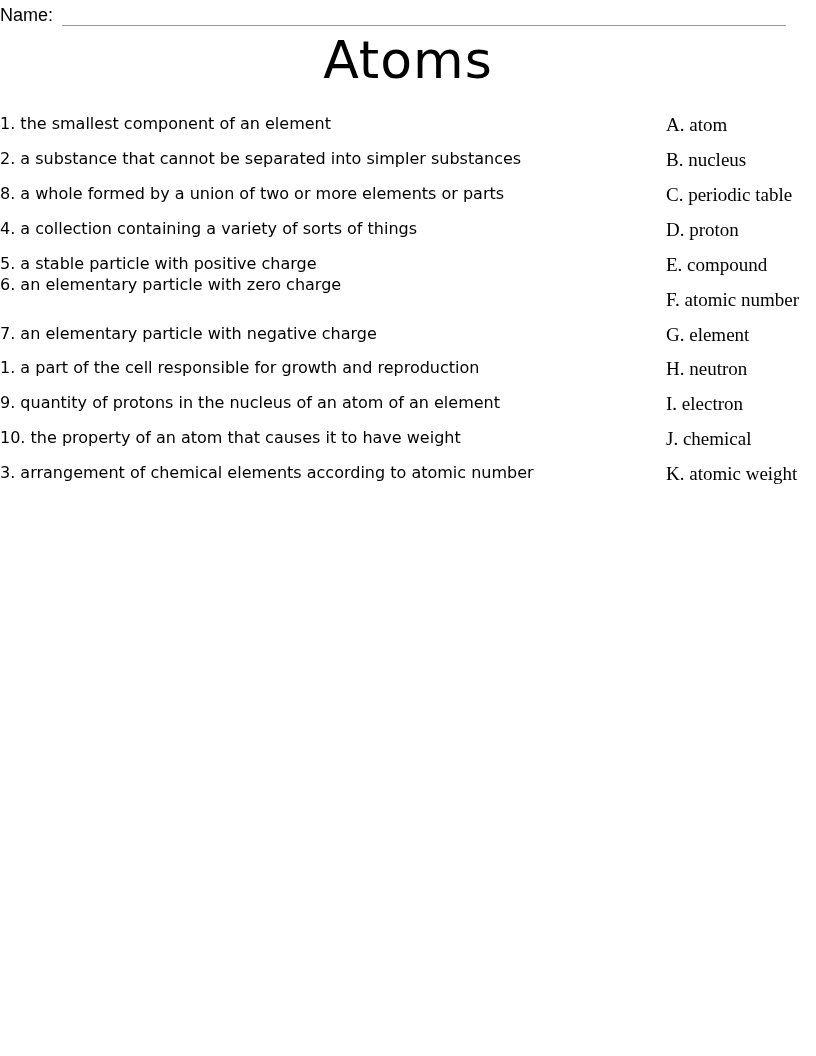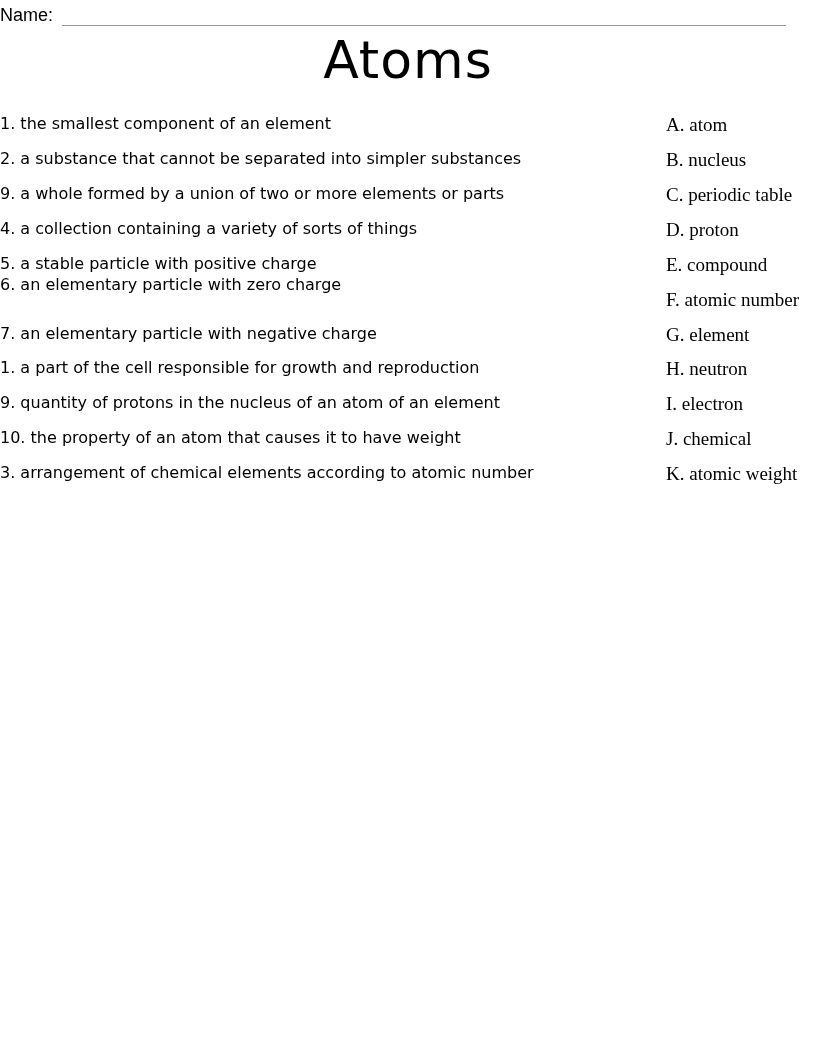--- a/index.html
+++ b/index.html
@@ -17,21 +17,21 @@
 
 <div class="name-row">
   <span class="name-label">Name:</span>
   <div class="name-line"></div>
 </div>
 
 <div class="title">Atoms</div>
 
 <div class="clue" style="top:114px">1. the smallest component of an element</div>
 <div class="clue" style="top:149px">2. a substance that cannot be separated into simpler substances</div>
-<div class="clue" style="top:184px">9. a whole formed by a union of two or more elements or parts</div>
+<div class="clue" style="top:184px">8. a whole formed by a union of two or more elements or parts</div>
 <div class="clue" style="top:219px">4. a collection containing a variety of sorts of things</div>
 <div class="clue" style="top:254px">5. a stable particle with positive charge</div>
 <div class="clue" style="top:275px">6. an elementary particle with zero charge</div>
 <div class="clue" style="top:324px">7. an elementary particle with negative charge</div>
 <div class="clue" style="top:358px">1. a part of the cell responsible for growth and reproduction</div>
 <div class="clue" style="top:393px">9. quantity of protons in the nucleus of an atom of an element</div>
 <div class="clue" style="top:428px">10. the property of an atom that causes it to have weight</div>
 <div class="clue" style="top:463px">3. arrangement of chemical elements according to atomic number</div>
 
 <div class="answer" style="top:114px">A. atom</div>

